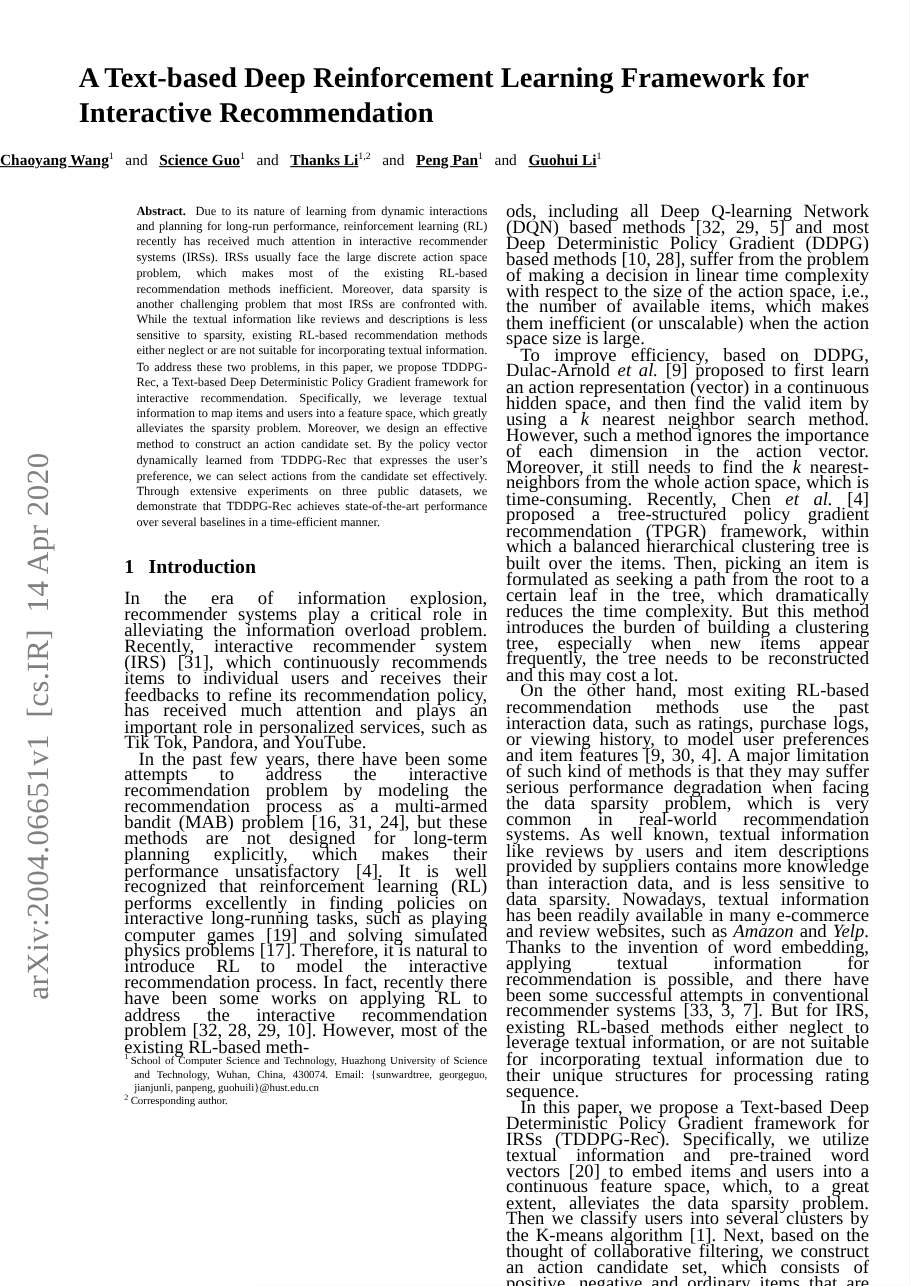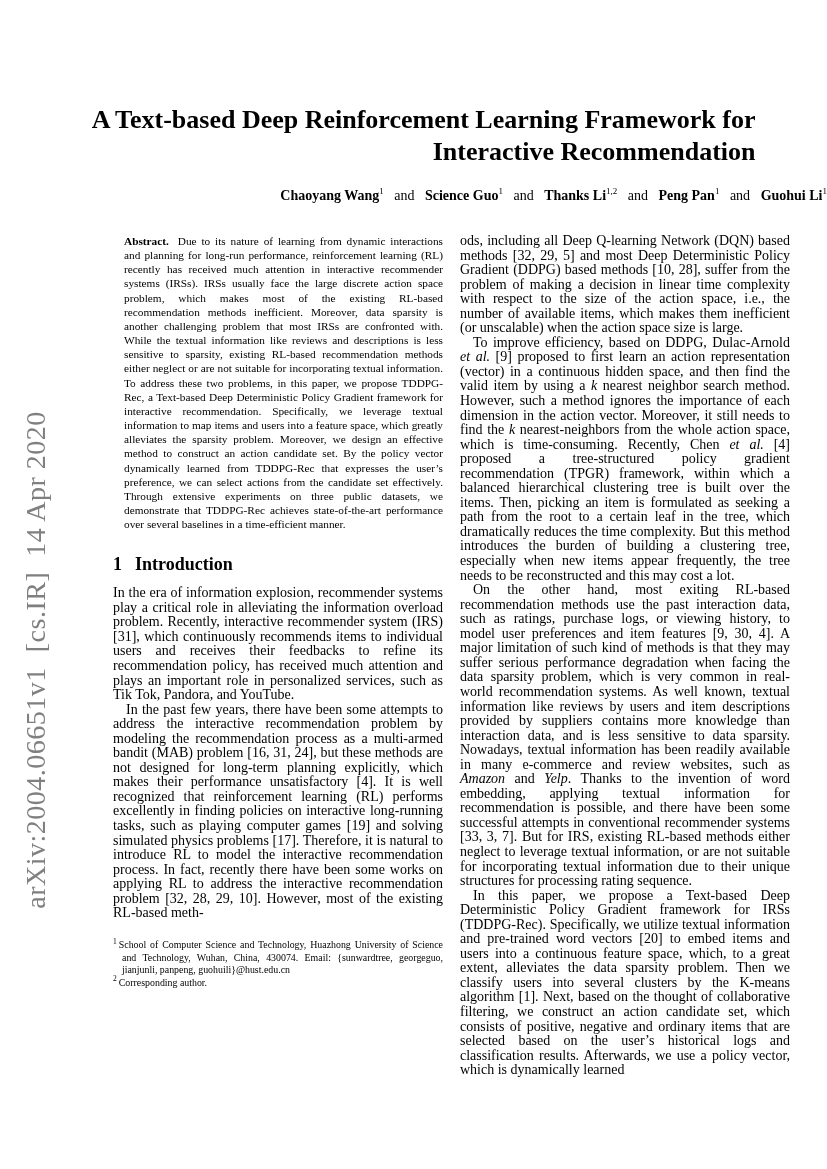--- a/index.html
+++ b/index.html
@@ -18,30 +18,30 @@
     position: absolute;
     top: 660px;
     left: 36px;
     width: max-content;
     transform: translate(-50%, -50%) rotate(-90deg);
     font-size: 28px;
     letter-spacing: 0.5px;
     color: #808080;
     white-space: pre;
   }
-  .header { padding-top: 104px; text-align: right; }
+  .header { padding-top: 55px; text-align: left; }
   .title {
     width: 684px;
     margin: 0 auto;
     font-size: 26px;
     font-weight: bold;
     line-height: 32px;
   }
   .authors { margin-top: 20px; font-size: 14px; }
-  .author-name { font-weight: bold; }
+  .author-name { font-weight: bold; text-decoration: underline; }
   .author-sup { font-size: 9px; vertical-align: super; line-height: 0; }
   .and { margin: 0 7px; }
   .columns {
     margin: 30px 37px 0 113px;
     display: flex;
     gap: 17px;
   }
   .col { width: 330px; }
   .col-left { height: 755px; display: flex; flex-direction: column; }
   .abstract {
@@ -52,21 +52,21 @@
   }
   .abs-label { font-weight: bold; margin-right: 4px; }
   .section-heading {
     margin-top: 23px;
     margin-bottom: 11px;
     font-size: 18px;
     font-weight: bold;
   }
   .sec-num { margin-right: 13px; }
   .body-par {
-    font-size: 14px;
+    font-size: 17px;
     line-height: 14.55px;
     text-align: justify;
   }
   .indent { text-indent: 13px; }
   .footnotes { margin-top: auto; }
   .footnote {
     font-size: 9.9px;
     line-height: 12.4px;
     text-align: justify;
     padding-left: 9px;

